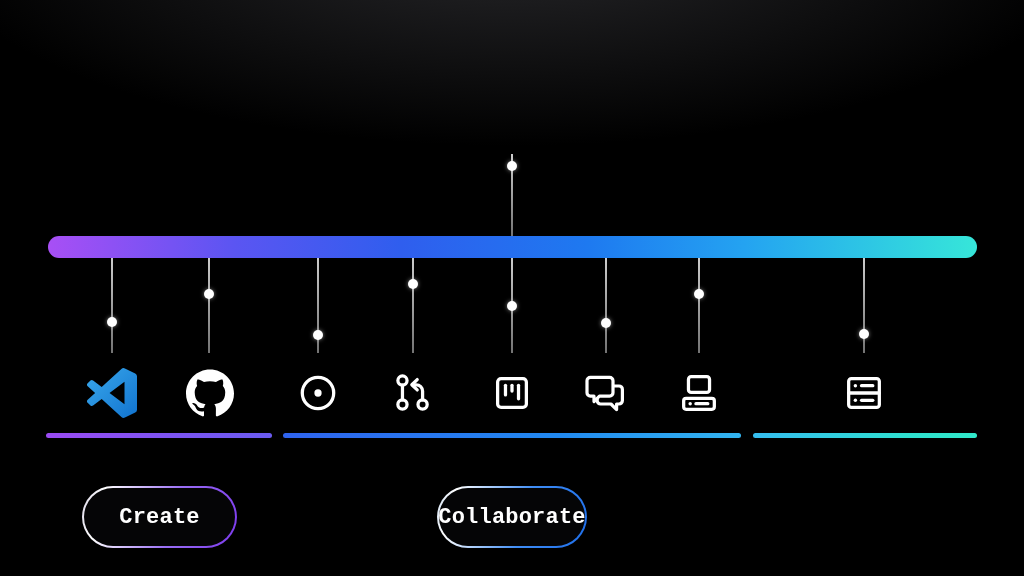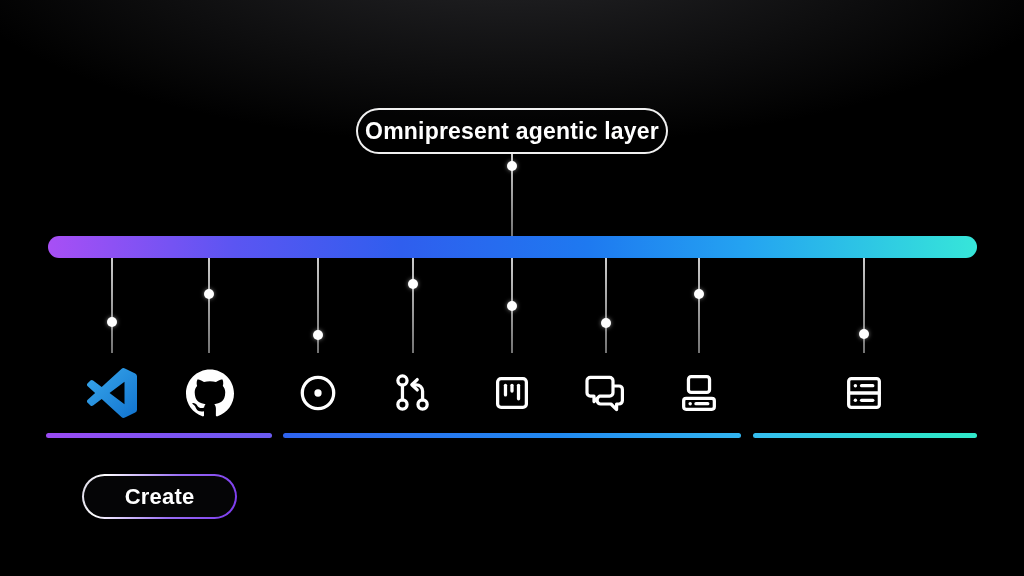--- a/index.html
+++ b/index.html
@@ -42,40 +42,37 @@
   }
   .icon svg{display:block;}
   .underline{
     position:absolute;top:433px;height:5px;border-radius:3px;
   }
   .ul-create{left:46px;width:226px;background:linear-gradient(90deg,#9a4bf2 0%,#7a54f2 60%,#6a5bf0 100%);}
   .ul-collab{left:283px;width:458px;background:linear-gradient(90deg,#2f63ee 0%,#2189f0 60%,#33b5f0 100%);}
   .ul-operate{left:753px;width:224px;background:linear-gradient(90deg,#35bdf0 0%,#2ee0cf 70%,#30e8c9 100%);}
   
   .gpill{
-    position:absolute;top:474px;height:45px;border-radius:999px;padding:2px;box-sizing:border-box;
+    position:absolute;top:486px;height:62px;border-radius:999px;padding:2px;box-sizing:border-box;font-family:Liberation Mono, monospace;
   }
   .gpill .inner{
     width:100%;height:100%;border-radius:999px;background:#050506;
     display:flex;align-items:center;justify-content:center;
     font-size:22px;font-weight:700;letter-spacing:.2px;color:#fff;
   }
   .gp-create{left:82px;width:155px;background:linear-gradient(105deg,#d9d5e6 0%,#ffffff 14%,#9a6ff5 58%,#7c3aed 100%);}
   .gp-collab{left:437px;width:150px;background:linear-gradient(105deg,#cfe0f2 0%,#ffffff 12%,#3f8df5 58%,#1f6feb 100%);}
   .gp-operate{left:800px;width:128px;background:linear-gradient(105deg,#d7f0ef 0%,#ffffff 12%,#3cd4e8 58%,#21c8dc 100%);}
 </style>
 </head>
 <body>
 
 <div class="stage">
   <div class="glow"></div>
 
-  <div class="title-pill">
-    <span>Omnipresent agentic layer</span>
-  </div>
 
   <div class="vline" style="left:511px;top:154px;height:83px;"></div>
   <div class="dot" style="left:507px;top:161px;"></div>
 
   <div class="main-bar"></div>
 
   <div class="vline" style="left:111px;top:258px;height:95px;"></div>
   <div class="vline" style="left:208px;top:258px;height:95px;"></div>
   <div class="vline" style="left:317px;top:258px;height:95px;"></div>
   <div class="vline" style="left:412px;top:258px;height:95px;"></div>
@@ -167,13 +164,18 @@
 
   <div class="underline ul-create"></div>
   <div class="underline ul-collab"></div>
   <div class="underline ul-operate"></div>
 
   <div class="gpill gp-create">
     <div class="inner">
         <span>Create</span>
       </div>
   </div>
+  <div class="gpill gp-collab">
+    <div class="inner">
+        <span>Collaborate</span>
+      </div>
+  </div>
 </div>
 
 </body></html>

